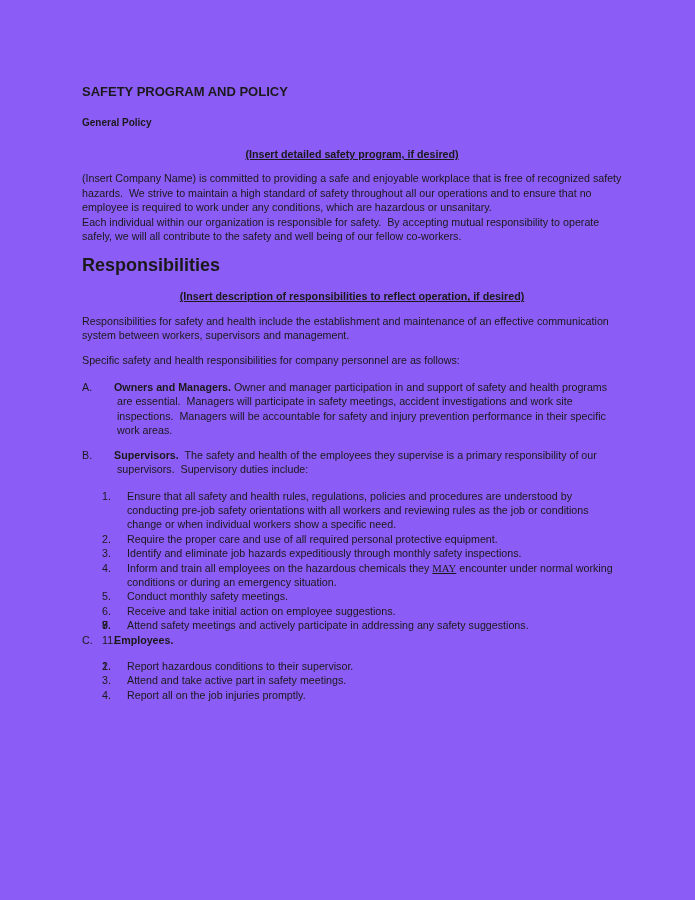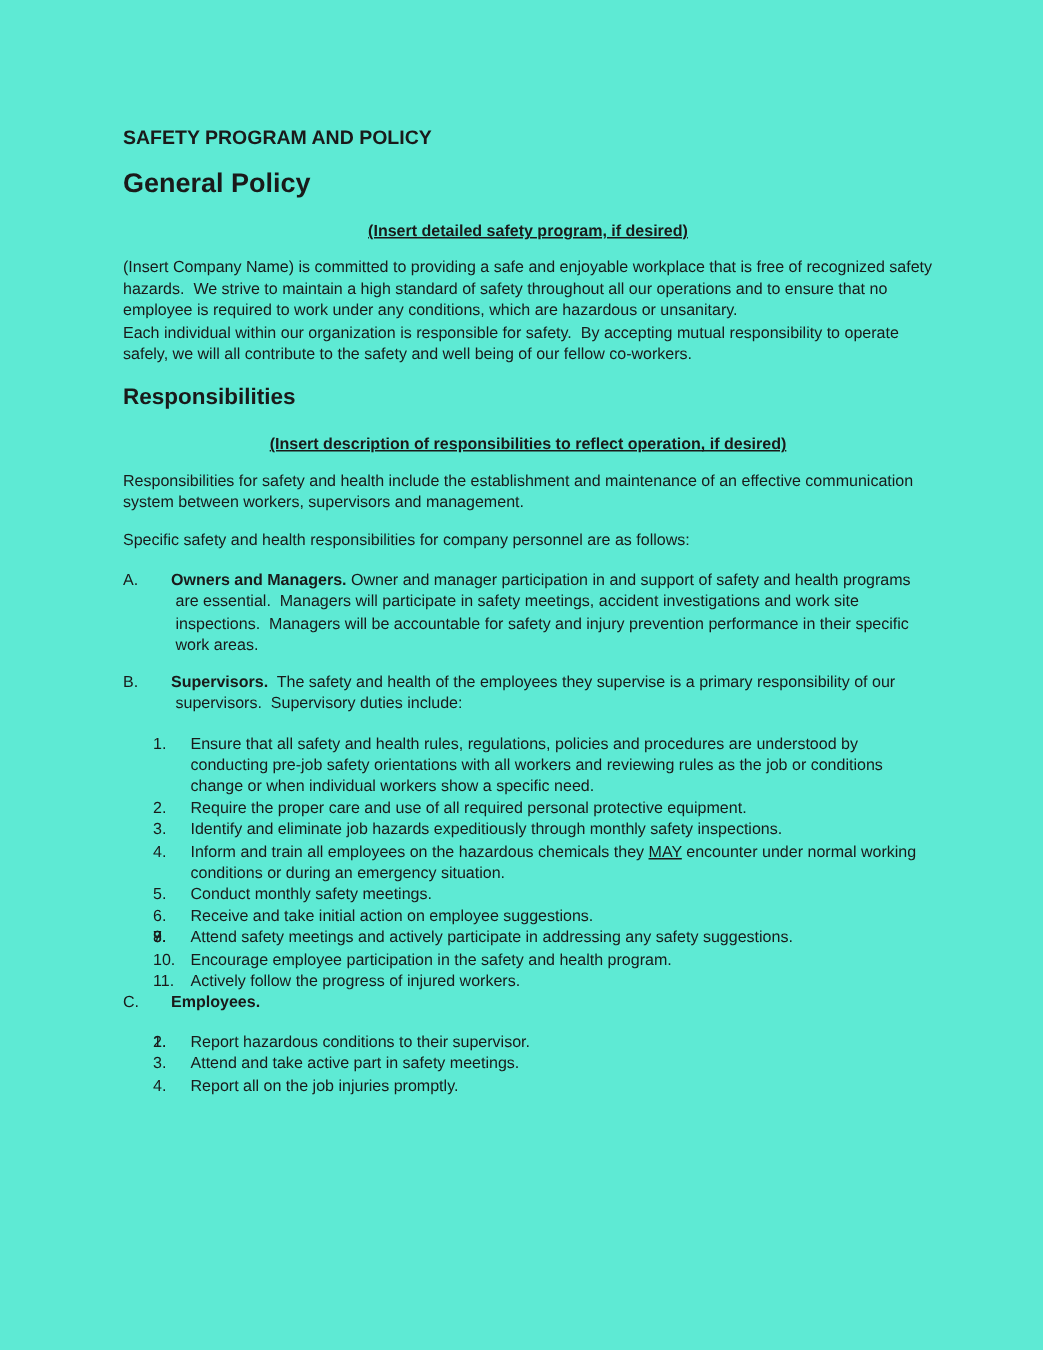--- a/index.html
+++ b/index.html
@@ -2,43 +2,43 @@
 <html><head>
 <meta charset="utf-8">
 <style>
   html, body { margin: 0; padding: 0; background: #ffffff; }
   .page {
     box-sizing: border-box;
     width: 695px;
     height: 900px;
     margin: 0;
     padding: 84px 73px 0 82px;
-    background: #5eead4;
+    background: #8b5cf6;
     font-family: "Liberation Sans", "DejaVu Sans", sans-serif;
     font-size: 10.7px;
     line-height: 14.4px;
     color: #1a1a1a;
     overflow: hidden;
   }
   .page p, .page h1, .page h2, .page span { white-space: pre-wrap; }
 
   h1.doc-title {
     font-size: 13px;
     line-height: 15px;
     font-weight: bold;
     margin: 0 0 16px 0;
   }
   h2.h-sm {
-    font-size: 18px;
+    font-size: 10px;
     line-height: 15px;
     font-weight: bold;
     margin: 0 0 17px 0;
   }
   h2.h-lg {
-    font-size: 15px;
+    font-size: 18px;
     line-height: 18px;
     font-weight: bold;
     margin: 0 0 15px 0;
   }
   p { margin: 0; }
   .insert-note {
     font-weight: bold;
     text-decoration: underline;
     margin: 0 0 10px 0;
     text-align: center;
@@ -66,21 +66,21 @@
   .num-list { margin: 0; }
   .num-item {
     position: relative;
     padding-left: 45px;
   }
   .num-label {
     position: absolute;
     left: 20px;
     top: 0;
   }
-  .u { text-decoration: underline; }
+  .u { text-decoration: underline; font-family: Liberation Serif, serif; }
 </style>
 </head>
 <body>
 
 <div class="page">
 
   <h1 class="doc-title">SAFETY PROGRAM AND POLICY</h1>
 
   <h2 class="h-sm">General Policy</h2>
 
@@ -115,23 +115,22 @@
       <div class="num-item"><span class="num-label">5.</span><span>Conduct monthly safety meetings.</span><span class="u"></span><span></span></div>
 
       <div class="num-item"><span class="num-label">6.</span><span>Receive and take initial action on employee suggestions.</span><span class="u"></span><span></span></div>
 
       <div class="num-item"><span class="num-label">7.</span><span class="u"></span><span></span></div>
 
       <div class="num-item"><span class="num-label">8.</span><span class="u"></span><span></span></div>
 
       <div class="num-item"><span class="num-label">9.</span><span>Attend safety meetings and actively participate in addressing any safety suggestions.</span><span class="u"></span><span></span></div>
 
-      <div class="num-item"><span class="num-label">10.</span><span>Encourage employee participation in the safety and health program.</span><span class="u"></span><span></span></div>
 
-      <div class="num-item"><span class="num-label">11.</span><span>Actively follow the progress of injured workers.</span><span class="u"></span><span></span></div>
+      <div class="num-item"><span class="num-label">11.</span><span class="u"></span><span></span></div>
     </div>
 
   <div class="letter-item mb12"><span class="letter-label">C.</span><span class="term">Employees.</span><span></span></div>
 
   <div class="num-list">
 
       <div class="num-item"><span class="num-label">1.</span><span class="u"></span><span></span></div>
 
       <div class="num-item"><span class="num-label">2.</span><span>Report hazardous conditions to their supervisor.</span><span class="u"></span><span></span></div>
 

